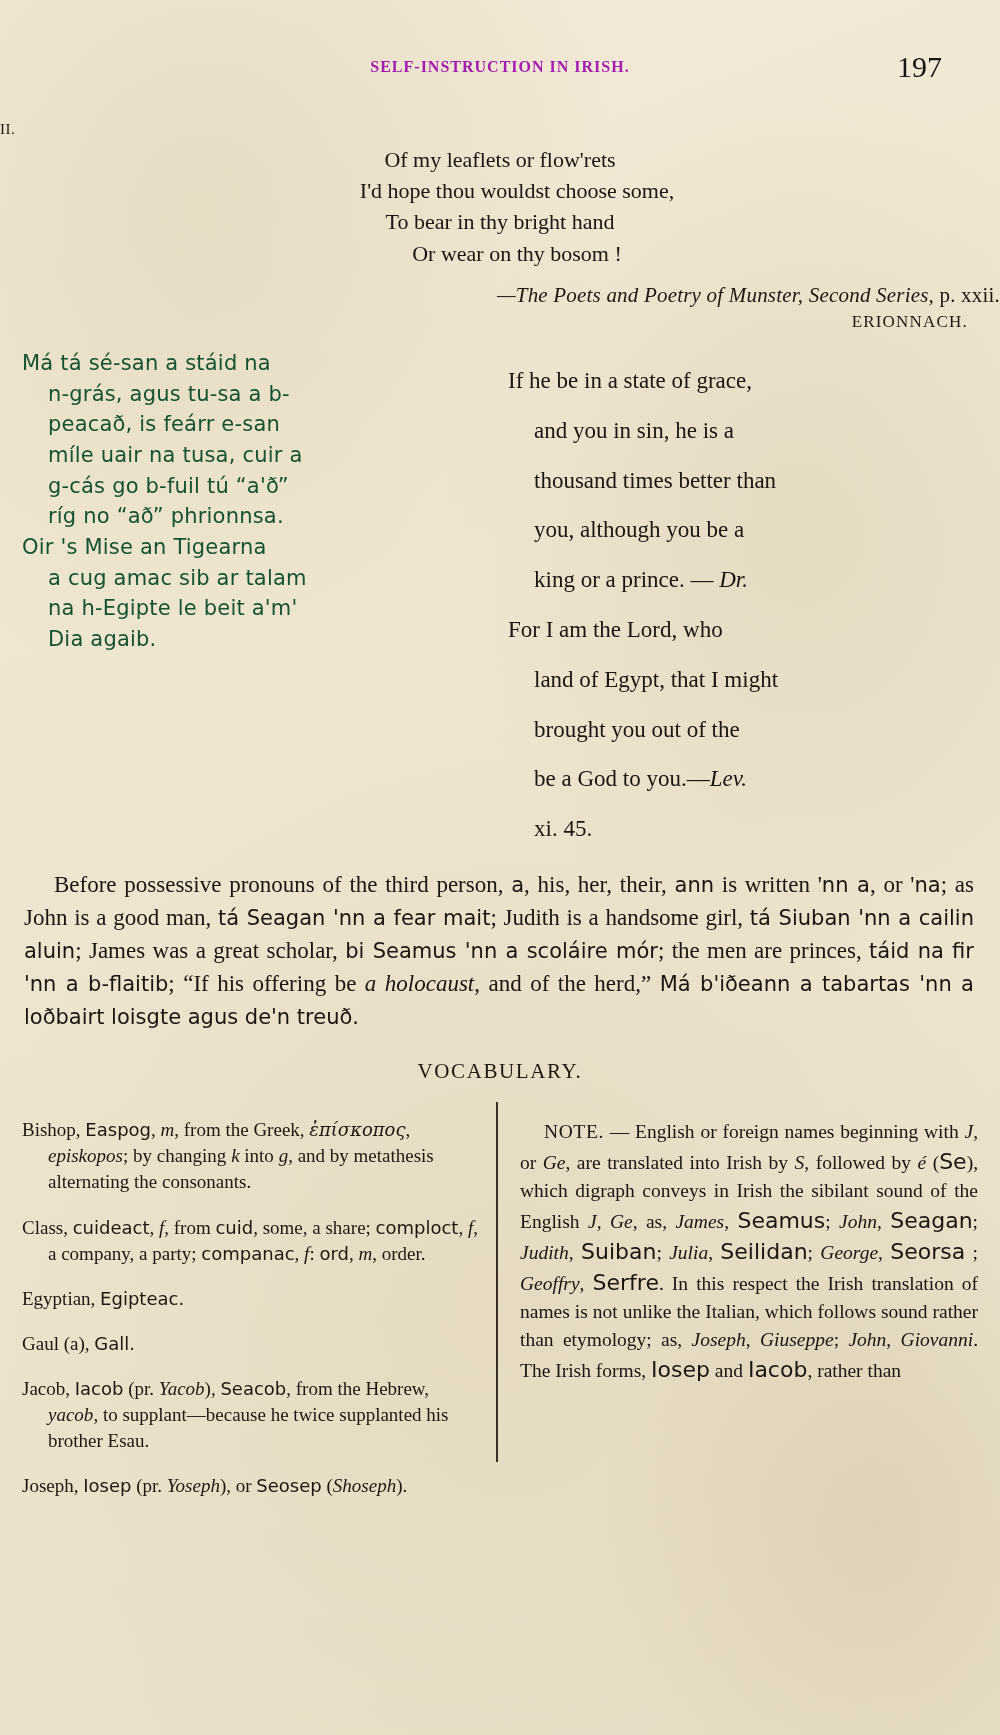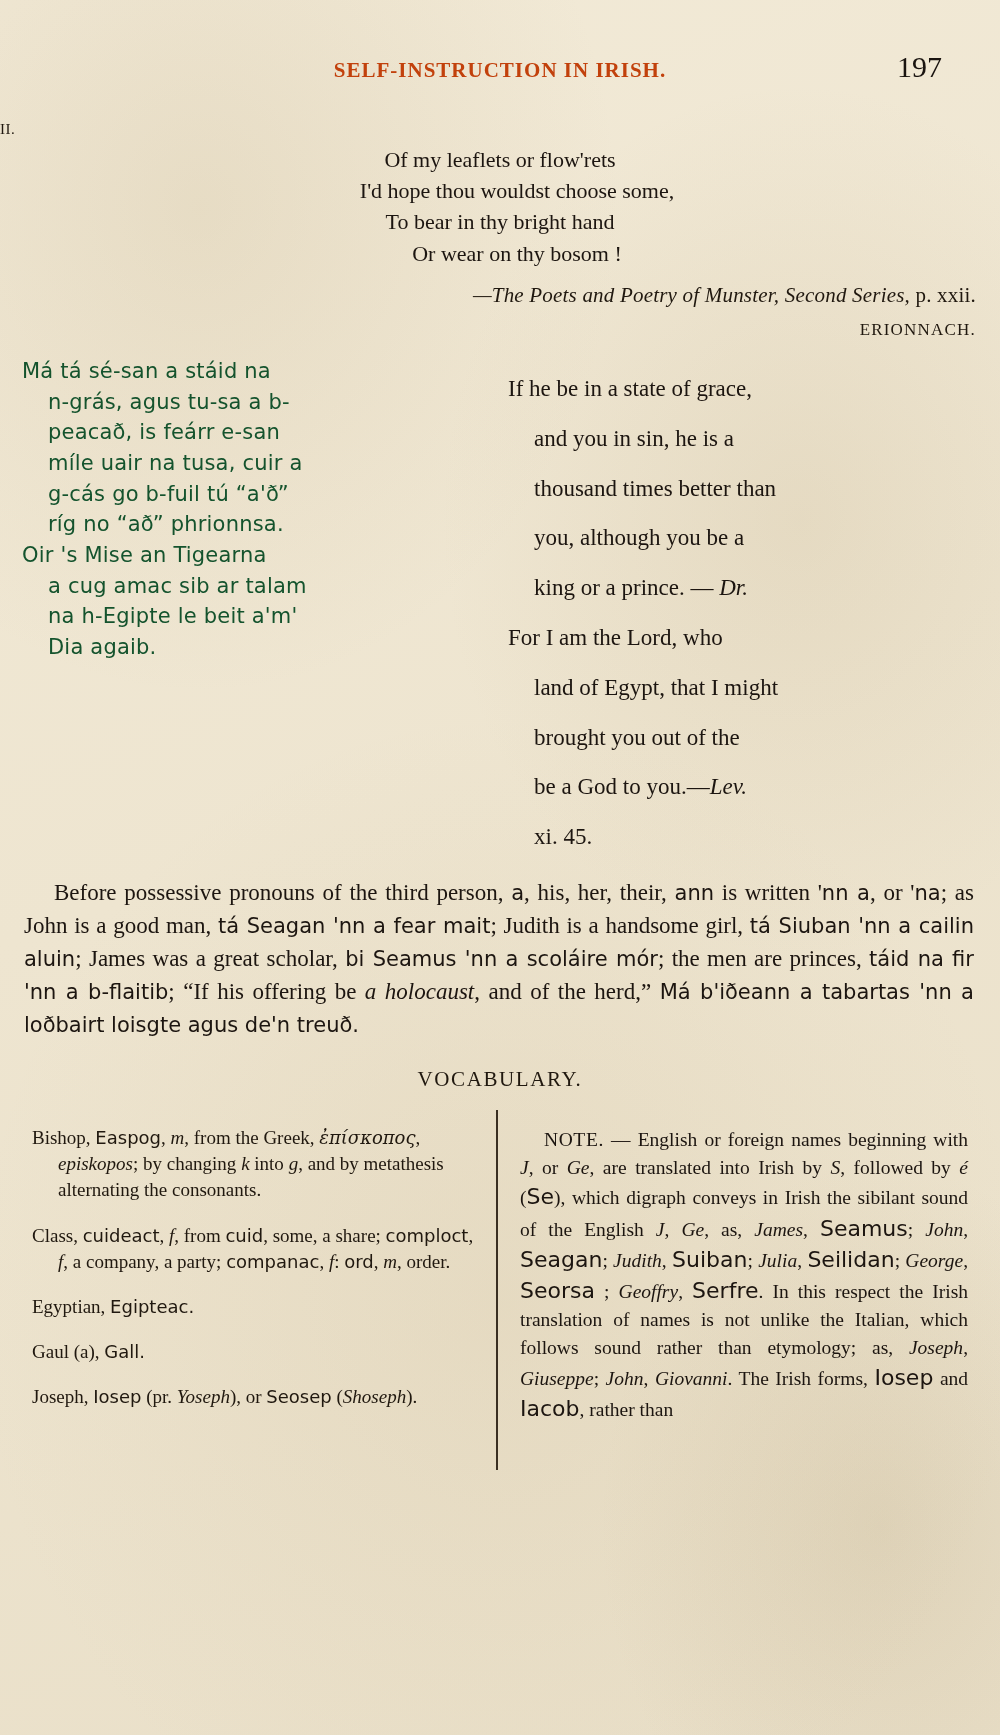--- a/index.html
+++ b/index.html
@@ -35,24 +35,24 @@
   }
 
   
   .header {
     position: relative;
     height: 46px;
     margin-top: 58px;
   }
   .running-head {
     text-align: center;
-    font-size: 21px;
+    font-size: 16px;
     font-weight: bold;
     letter-spacing: 1.0px;
-    color: #c2410c;
+    color: #a21caf;
   }
   .folio {
     position: absolute;
     right: 58px;
     top: -8px;
     font-size: 30px;
     font-family: "Liberation Serif", serif;
     color: #1a1410;
   }
 
@@ -70,33 +70,32 @@
     color: #1c1510;
   }
   .poem .pl {
     display: block;
     white-space: pre;
   }
   .poem .indent-1 { padding-left: 34px; }
 
   .attribution {
     text-align: right;
-    padding-right: 24px;
     font-size: 21px;
     font-style: italic;
     margin-top: 14px;
     letter-spacing: 0.2px;
   }
   .attribution .rom { font-style: normal; }
   .byline {
     text-align: right;
-    padding-right: 24px;
+    padding-right: 32px;
     font-size: 17px;
     letter-spacing: 1.2px;
-    margin-top: 12px;
+    margin-top: 4px;
   }
 
   
   .bilingual {
     display: flex;
     margin-top: 16px;
     padding: 0 24px 0 22px;
     gap: 18px;
   }
   .bil-col { flex: 1 1 0; min-width: 0; }
@@ -136,21 +135,21 @@
   
   .vocab-title {
     text-align: center;
     font-size: 21px;
     letter-spacing: 1.6px;
     margin-top: 26px;
     margin-bottom: 14px;
   }
   .vocab-cols {
     display: flex;
-    padding: 0 32px;
+    padding: 0 22px;
     position: relative;
   }
   .vcol { flex: 1 1 0; min-width: 0; }
   .vcol-left { padding-right: 16px; }
   .vcol-right { padding-left: 22px; }
   .vdivider {
     width: 0;
     border-left: 2px solid #3a2f22;
     margin: 4px 0 0 0;
     align-self: stretch;
@@ -245,20 +244,21 @@
   <p class="grammar" id="grammar-para"><span class="first">Before possessive pronouns of the third person, </span><span class="gword">a</span><span>, his, her, their, </span><span class="gword">ann</span><span> is written '</span><span class="gword">nn a</span><span>, or '</span><span class="gword">na</span><span>; as John is a good man, </span><span class="gword">tá Seagan 'nn a fear mait</span><span>; Judith is a handsome girl, </span><span class="gword">tá Siuban 'nn a cailin aluin</span><span>; James was a great scholar, </span><span class="gword">bi Seamus 'nn a scoláire mór</span><span>; the men are princes, </span><span class="gword">táid na fir 'nn a b-flaitib</span><span>; “If his offering be </span><span style="font-style: italic;">a holocaust</span><span>, and of the herd,” </span><span class="gword">Má b'iðeann a tabartas 'nn a loðbairt loisgte agus de'n treuð.</span></p>
 
   <div class="vocab-title">VOCABULARY.</div>
 
   <div class="vocab-cols">
     <div class="vcol vcol-left" id="vocab-left">
         <p class="ventry"><span class="lead">Bishop, </span><span class="gword">Easpog</span><span>, </span><span style="font-style: italic;">m</span><span>, from the Greek, </span><span class="grk">ἐπίσκοπος</span><span>, </span><span style="font-style: italic;">episkopos</span><span>; by changing </span><span style="font-style: italic;">k</span><span> into </span><span style="font-style: italic;">g</span><span>, and by metathesis alternating the consonants.</span></p>
         <p class="ventry"><span class="lead">Class, </span><span class="gword">cuideact</span><span>, </span><span style="font-style: italic;">f</span><span>, from </span><span class="gword">cuid</span><span>, some, a share; </span><span class="gword">comploct</span><span>, </span><span style="font-style: italic;">f</span><span>, a company, a party; </span><span class="gword">companac</span><span>, </span><span style="font-style: italic;">f</span><span>: </span><span class="gword">ord</span><span>, </span><span style="font-style: italic;">m</span><span>, order.</span></p>
         <p class="ventry"><span class="lead">Egyptian, </span><span class="gword">Egipteac.</span></p>
         <p class="ventry"><span class="lead">Gaul (a), </span><span class="gword">Gall.</span></p>
+        <p class="ventry"><span class="lead">Jacob, </span><span class="gword">Iacob</span><span> (pr. </span><span style="font-style: italic;">Yacob</span><span>), </span><span class="gword">Seacob</span><span>, from the Hebrew, </span><span style="font-style: italic;">yacob</span><span>, to supplant—because he twice supplanted his brother Esau.</span></p>
         <p class="ventry"><span class="lead">Joseph, </span><span class="gword">Iosep</span><span> (pr. </span><span style="font-style: italic;">Yoseph</span><span>), or </span><span class="gword">Seosep</span><span> (</span><span style="font-style: italic;">Shoseph</span><span>).</span></p>
       </div>
     <div class="vdivider"></div>
     <div class="vcol vcol-right">
       <p class="note-para" id="note-para"><span class="note-label note-indent">NOTE.</span><span> — English or foreign names beginning with </span><span style="font-style: italic;">J</span><span>, or </span><span style="font-style: italic;">Ge</span><span>, are translated into Irish by </span><span style="font-style: italic;">S</span><span>, followed by </span><span style="font-style: italic;">é</span><span> (</span><span class="gword">Se</span><span>), which digraph conveys in Irish the sibilant sound of the English </span><span style="font-style: italic;">J</span><span>, </span><span style="font-style: italic;">Ge</span><span>, as, </span><span style="font-style: italic;">James</span><span>, </span><span class="gword">Seamus</span><span>; </span><span style="font-style: italic;">John</span><span>, </span><span class="gword">Seagan</span><span>; </span><span style="font-style: italic;">Judith</span><span>, </span><span class="gword">Suiban</span><span>; </span><span style="font-style: italic;">Julia</span><span>, </span><span class="gword">Seilidan</span><span>; </span><span style="font-style: italic;">George</span><span>, </span><span class="gword">Seorsa</span><span> ; </span><span style="font-style: italic;">Geoffry</span><span>, </span><span class="gword">Serfre</span><span>. In this respect the Irish translation of names is not unlike the Italian, which follows sound rather than etymology; as, </span><span style="font-style: italic;">Joseph</span><span>, </span><span style="font-style: italic;">Giuseppe</span><span>; </span><span style="font-style: italic;">John</span><span>, </span><span style="font-style: italic;">Giovanni</span><span>. The Irish forms, </span><span class="gword">Iosep</span><span> and </span><span class="gword">Iacob</span><span>, rather than</span></p>
     </div>
   </div>
 
 </div>
 

